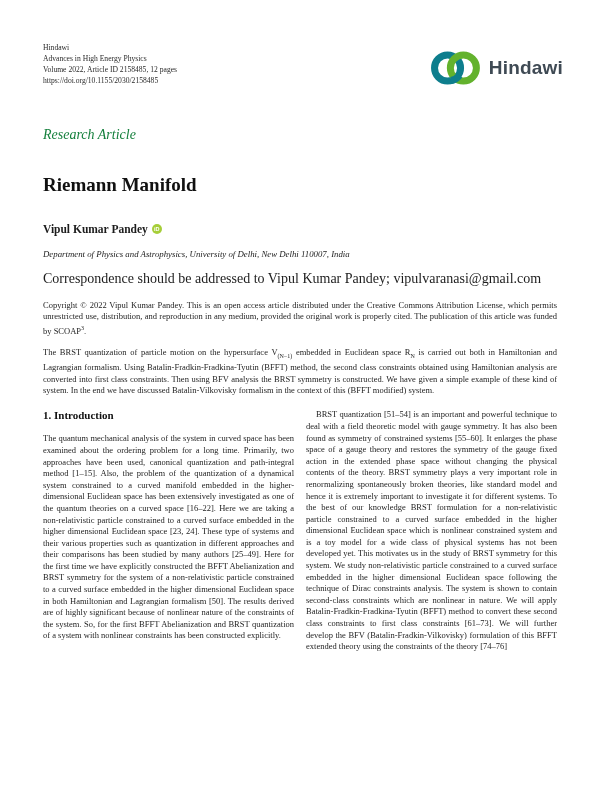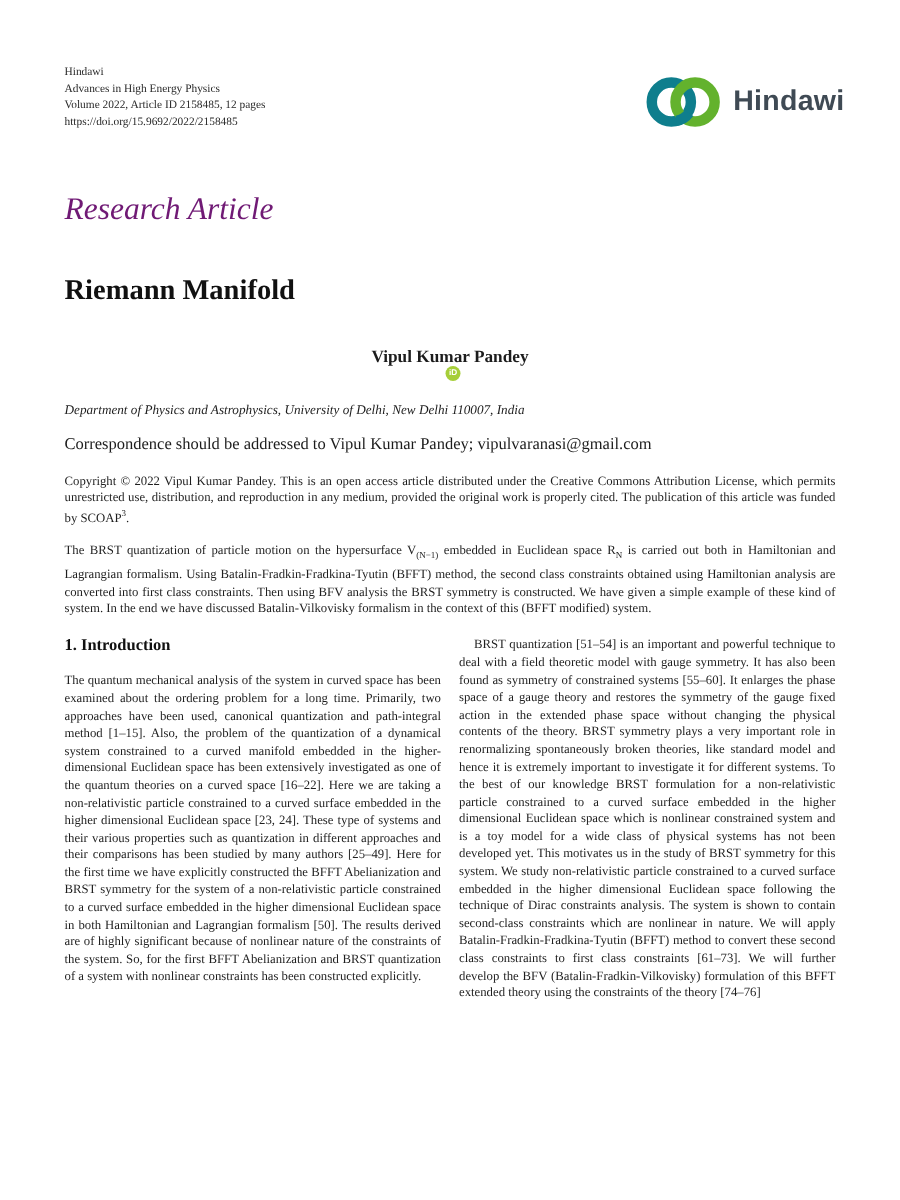--- a/index.html
+++ b/index.html
@@ -8,26 +8,26 @@
   .page { width:600px; height:800px; padding:42px 43px 4px 43px; overflow:hidden; }
 
   
   .hdr { display:flex; justify-content:space-between; align-items:flex-start; }
   .meta { font-size:7.6px; line-height:11px; color:#2a2a2a; }
   .logo { display:flex; align-items:center; margin-top:4px; margin-right:-6px; }
   .logo svg { display:block; }
   .wordmark { font-family:"Liberation Sans", sans-serif; font-size:19px; font-weight:600; color:#3f4a54; margin-left:7px; letter-spacing:0.2px; }
 
   
-  .kind { font-style:italic; font-size:21px; color:#701a75; margin-top:37px; }
+  .kind { font-style:italic; font-size:14px; color:#15803d; margin-top:37px; }
   .title { font-size:19px; font-weight:bold; line-height:23px; color:#111; margin-top:7px; }
-  .author { font-size:11.5px; font-weight:bold; margin-top:27px; display:flex; align-items:center;flex-direction:column; }
+  .author { font-size:11.5px; font-weight:bold; margin-top:27px; display:flex; align-items:center; }
   .orcid { display:inline-flex; align-items:center; justify-content:center; width:10px; height:10px; border-radius:50%; background:#a6ce39; color:#ffffff; font-family:"Liberation Sans", sans-serif; font-size:5.5px; font-weight:bold; margin-left:4px; font-style:normal; }
   .affil { font-style:italic; font-size:8.8px; margin-top:14px; }
-  .metaline { font-size:11px; margin-top:12px; }
+  .metaline { font-size:14px; margin-top:12px; }
 
   .copyright, .abstract { font-size:8.5px; line-height:11.4px; text-align:justify; margin-top:13px; color:#1e1e1e; }
   .abstract { margin-top:10px; }
   sub { font-size:6px; }
   sup { font-size:6px; }
 
   
   .columns { display:flex; gap:12px; margin-top:13px; }
   .col { width:251px; }
   .sec-heading { font-size:11px; font-weight:bold; color:#111; margin-bottom:12px; }
@@ -37,21 +37,21 @@
 </head>
 <body>
 
 <div class="page">
 
   <div class="hdr">
     <div class="meta">
       <div>Hindawi</div>
       <div>Advances in High Energy Physics</div>
       <div>Volume 2022, Article ID 2158485, 12 pages</div>
-      <div>https://doi.org/15.9692/2022/2158485</div>
+      <div>https://doi.org/10.1155/2030/2158485</div>
     </div>
     <div class="logo">
       <span>
         <svg width="54" height="44" viewBox="0 0 58 44">
           <circle cx="21" cy="22" r="14" fill="none" stroke="#0e7e8d" stroke-width="7.5"></circle>
           <circle cx="38" cy="22" r="14" fill="none" stroke="#63b22d" stroke-width="7.5"></circle>
           <path d="M 33.7 29.9 A 14 14 0 0 1 24.6 35.5" fill="none" stroke="#0e7e8d" stroke-width="7.5"></path>
         </svg>
       </span>
       <span class="wordmark">Hindawi</span>

